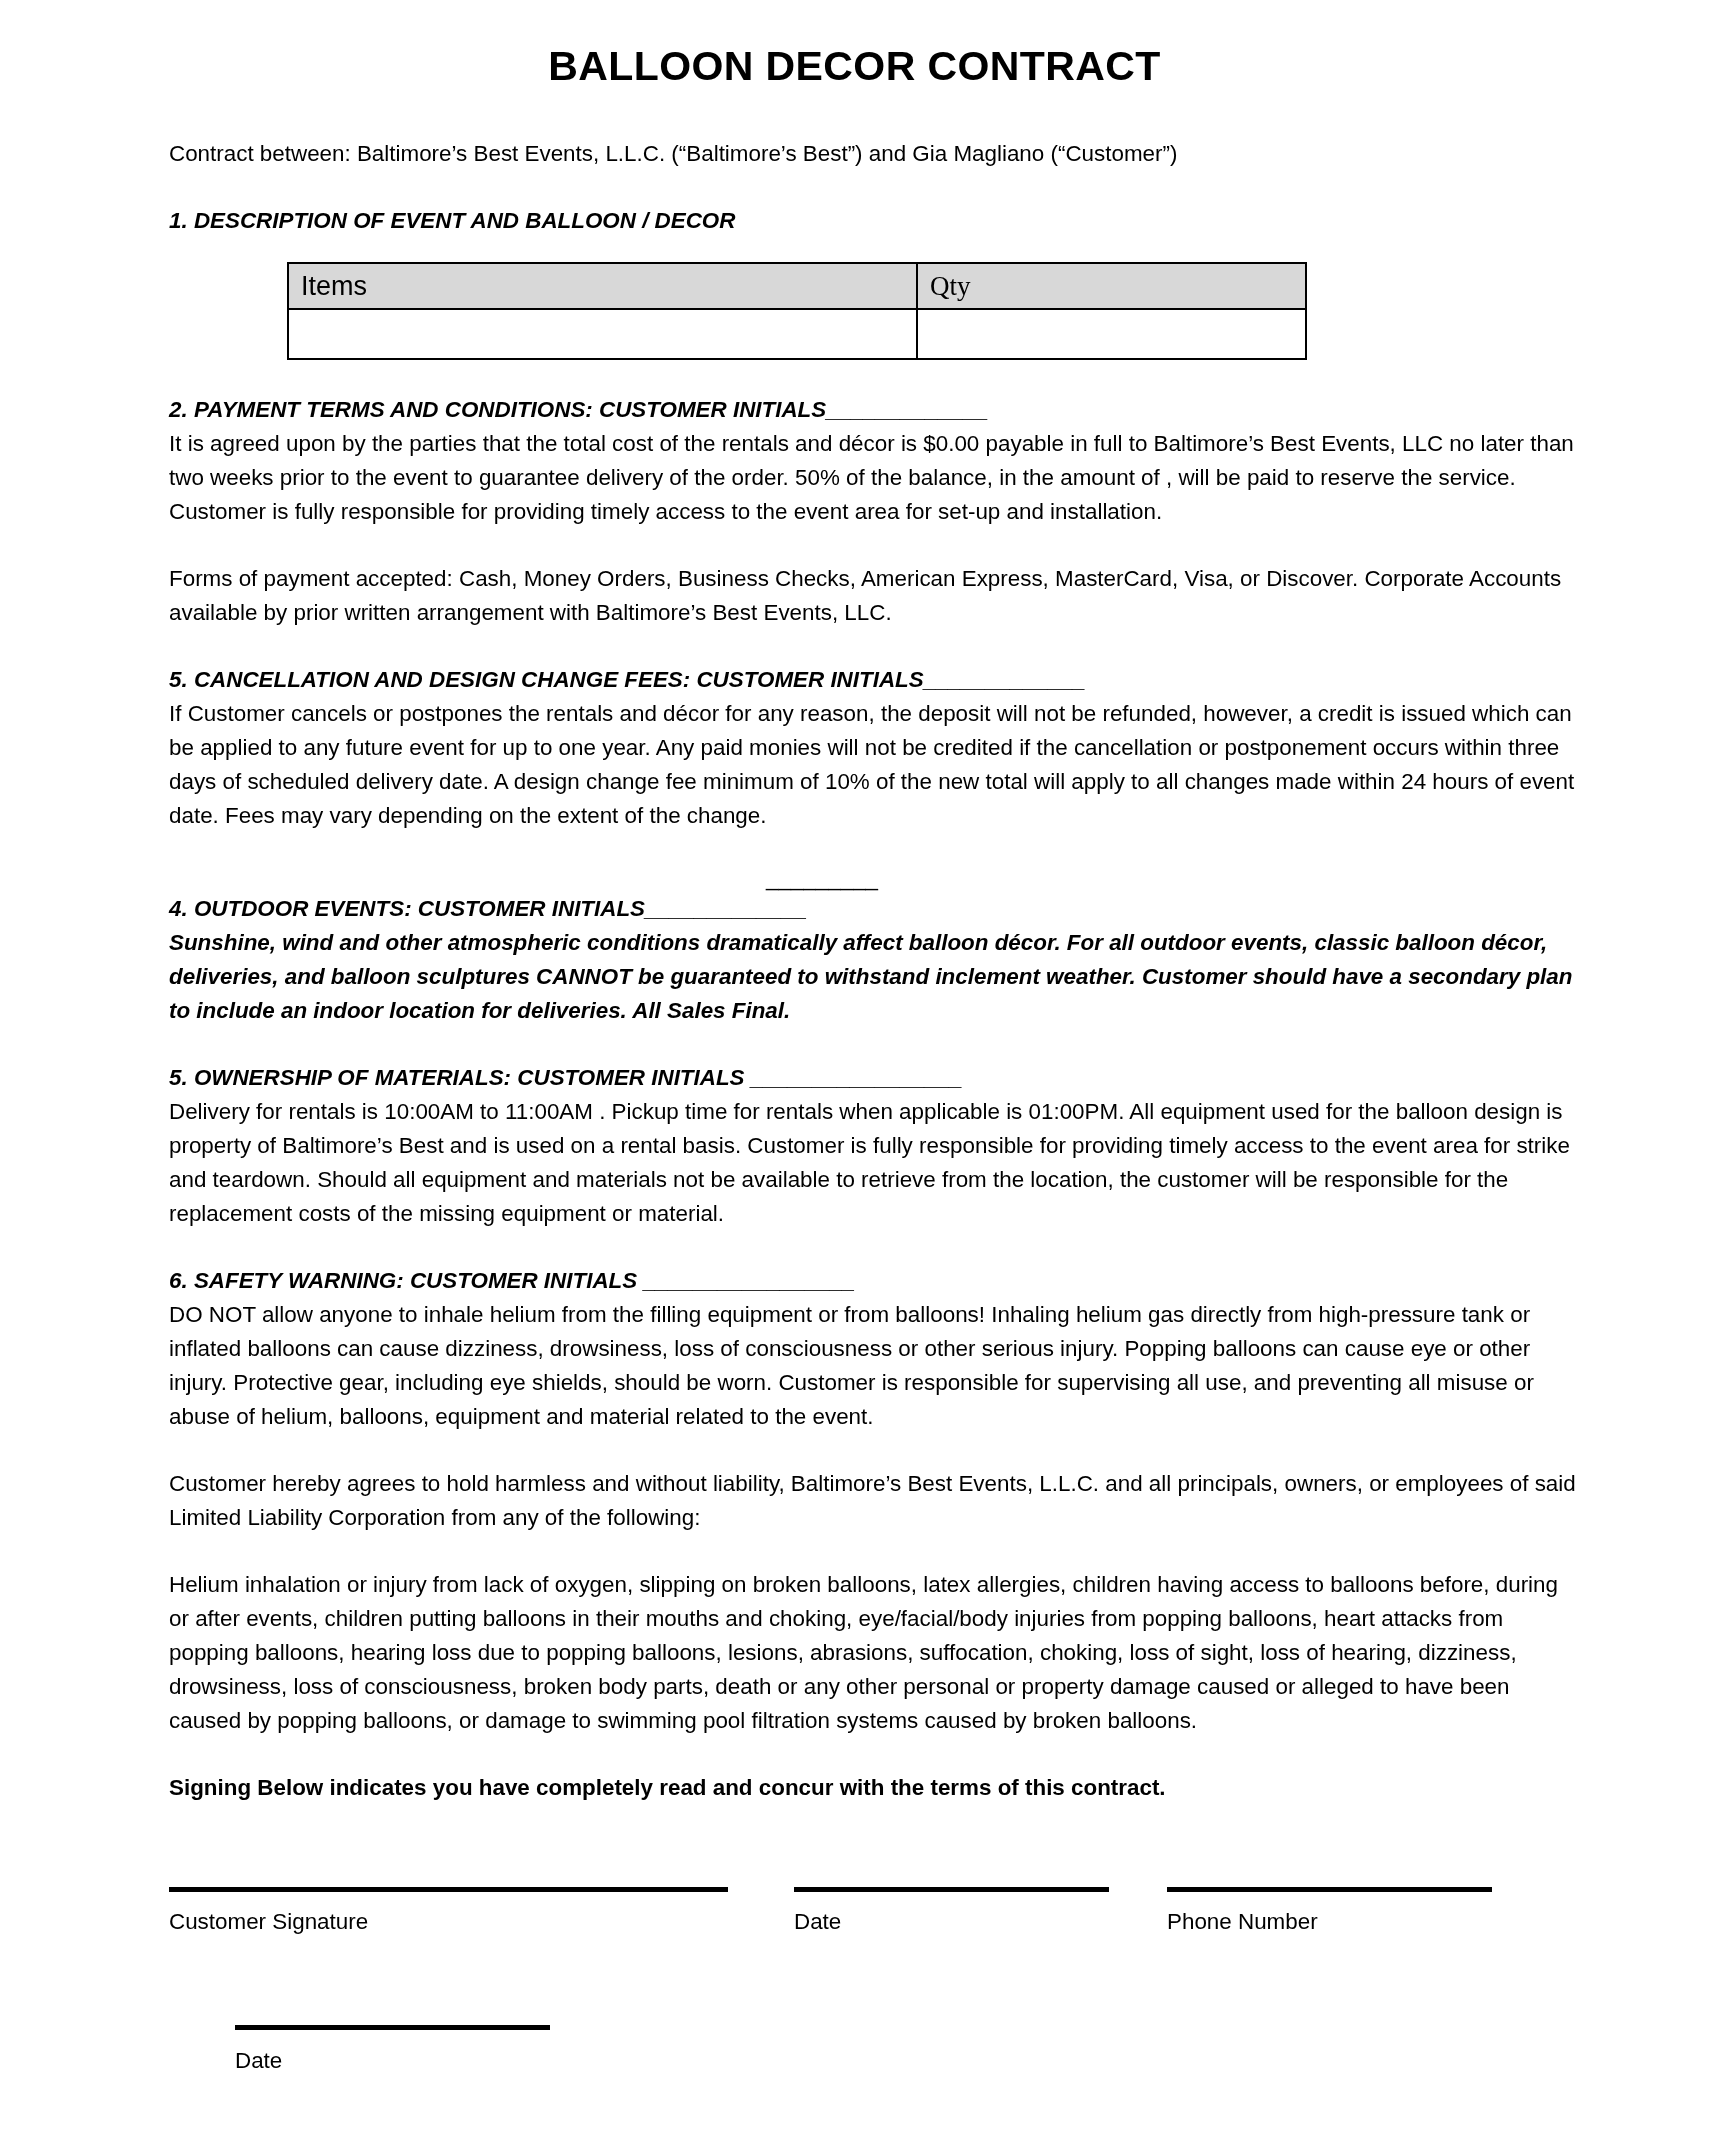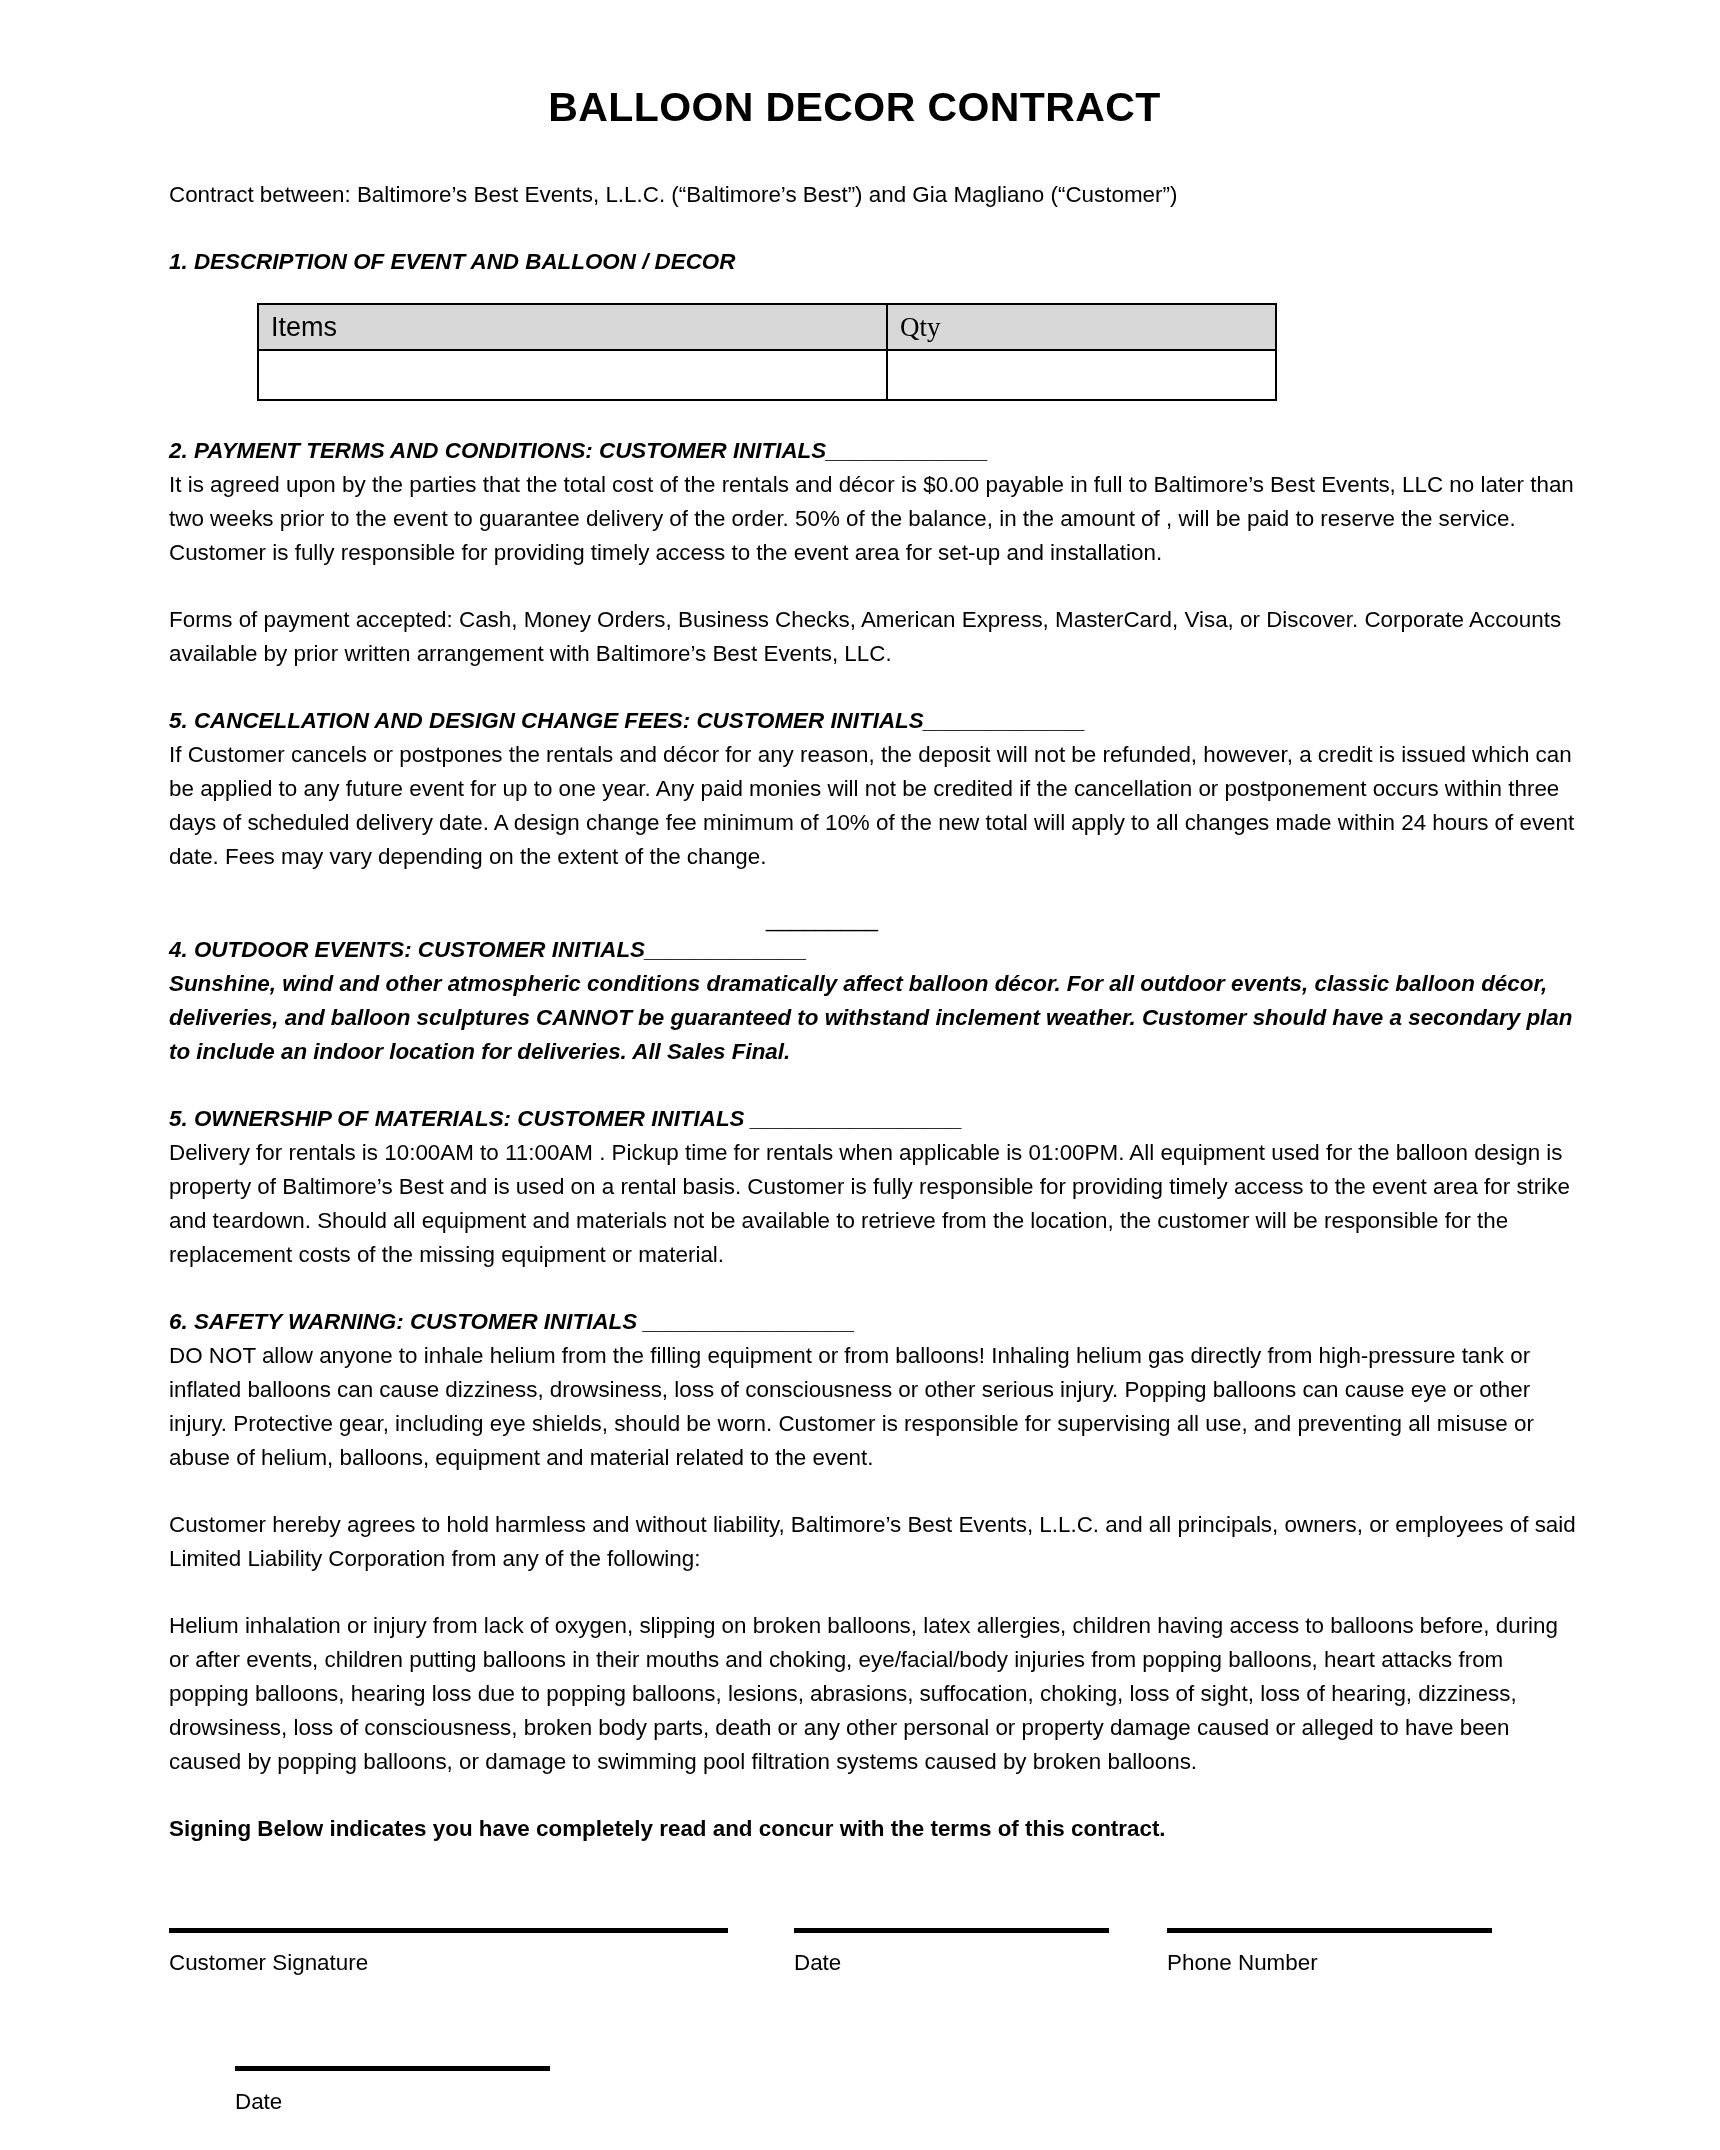--- a/index.html
+++ b/index.html
@@ -3,21 +3,21 @@
 <meta charset="utf-8">
 <style>
   * { box-sizing: border-box; }
   html, body { margin: 0; padding: 0; background: #ffffff; }
   .page {
     position: relative;
     width: 1709px;
     height: 2151px;
     background: #ffffff;
     overflow: hidden;
-    padding: 70px 129px 0 169px;
+    padding: 29px 129px 0 169px;
     font-family: "Liberation Sans", "DejaVu Sans", sans-serif;
     font-size: 22.4px;
     line-height: 34px;
     color: #000000;
   }
   .title {
     margin: 12px -129px 0 -169px;
     font-size: 41px;
     line-height: 50px;
     font-weight: 700;
@@ -27,21 +27,21 @@
   p { margin: 0; }
   .intro { margin-top: 46px; }
   .heading { font-weight: 700; margin-top: 33px; font-style: italic; }
   .gap { margin-top: 33px; }
   .bold-italic { font-weight: 700; font-style: italic; }
   .bold { font-weight: 700; }
 
   
   .items-table {
     border-collapse: collapse;
-    margin: 24px 0 0 88px;
+    margin: 24px 0 0 118px;
     width: 1018px;
     table-layout: fixed;
   }
   .items-table th, .items-table td {
     border: 2.6px solid #000000;
     padding: 5.2px 12px;
     text-align: left;
     vertical-align: middle;
   }
   .items-table th {

